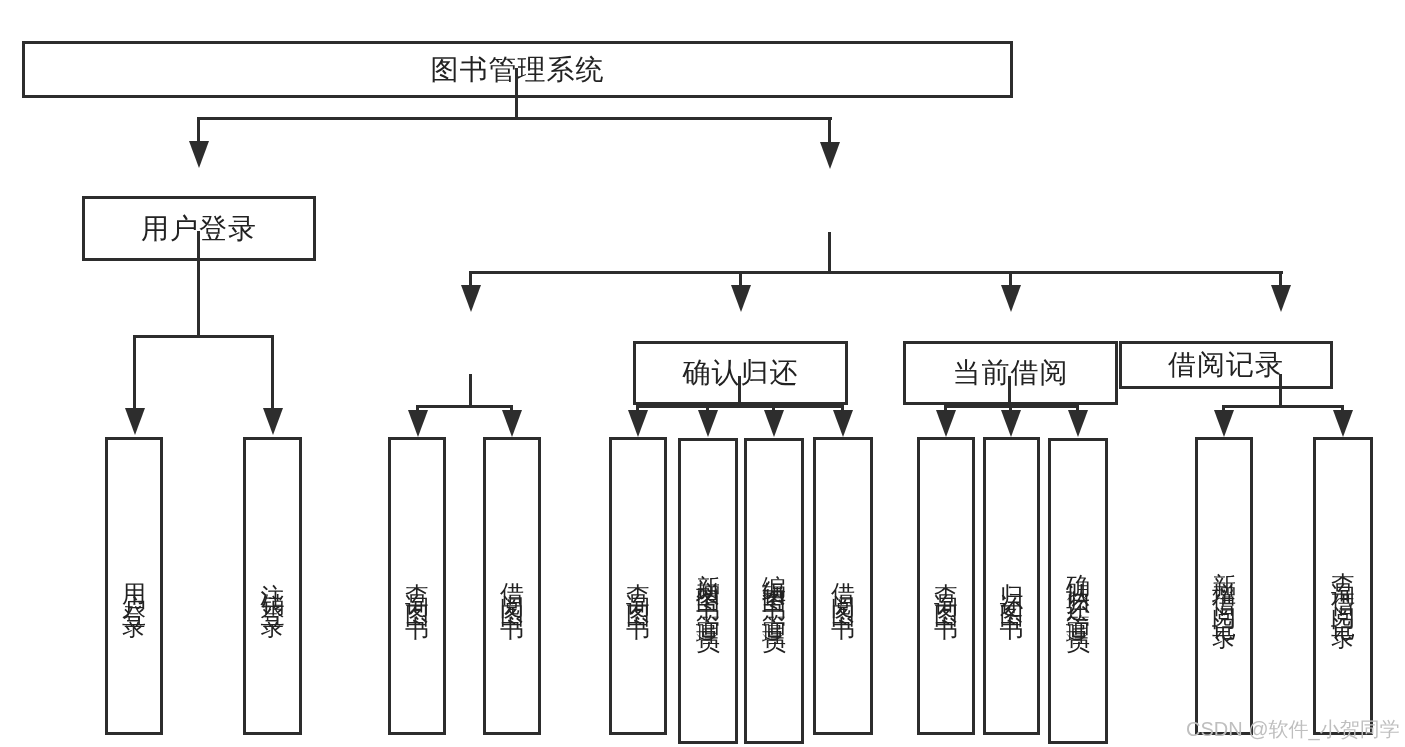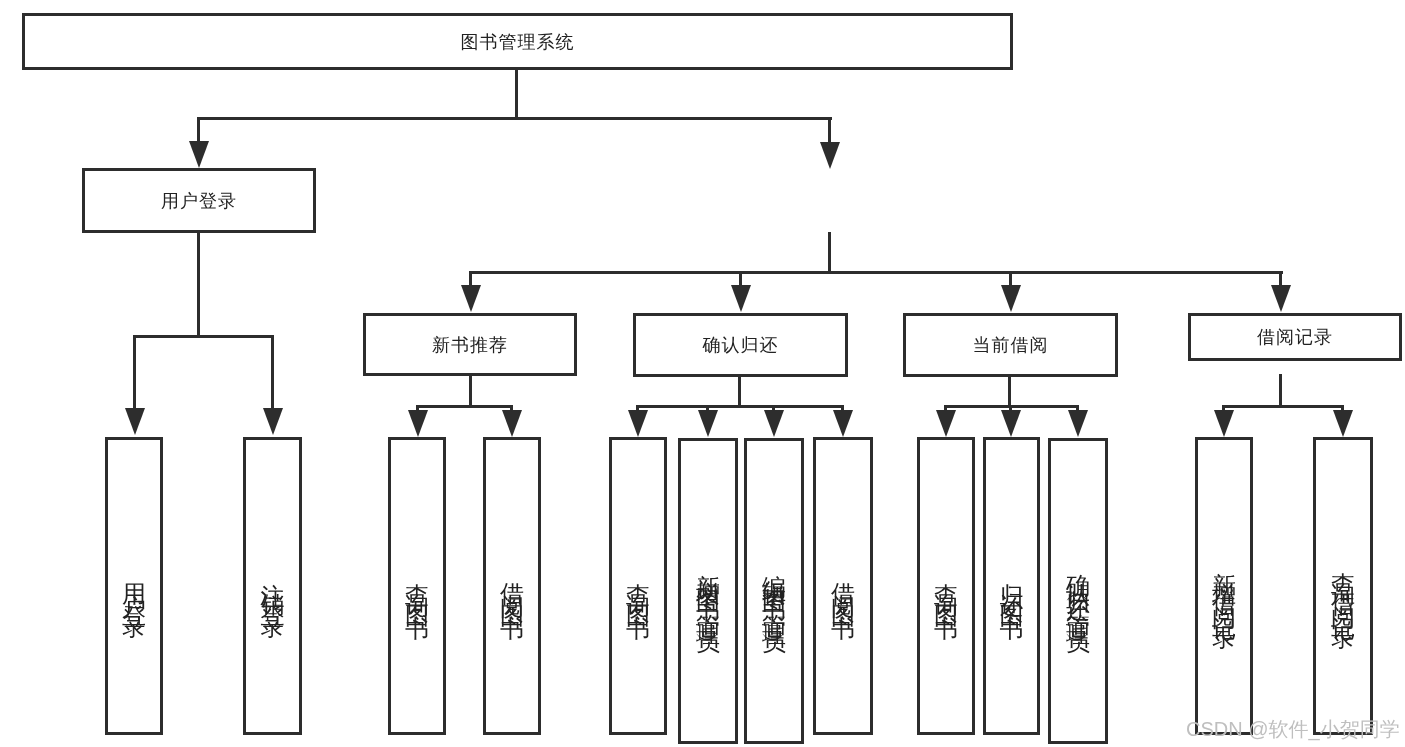--- a/index.html
+++ b/index.html
@@ -18,21 +18,21 @@
   .node {
     position: absolute;
     box-sizing: border-box;
     background: #ffffff;
     border: 3px solid #2d2d2d;
     display: flex;
     align-items: center;
     justify-content: center;
     color: #222222;
   }
-  .hnode { font-size: 18px; letter-spacing: 1px; white-space: nowrap; }
+  .hnode { font-size: 28px; letter-spacing: 1px; white-space: nowrap; margin-top: 28px; }
   .vnode {
     font-size: 24px;
   }
   .vnode .vtext {
     writing-mode: vertical-rl;
     text-orientation: mixed;
     letter-spacing: 11px;
     line-height: 1;
     white-space: nowrap;
   }
@@ -96,30 +96,27 @@
   <div class="arrow" style="left:133px; top:335px; height:73px;"></div>
   <div class="arrow" style="left:271px; top:335px; height:73px;"></div>
 
   <div class="vline" style="left:828px; top:232px; height:42px;"></div>
   <div class="hline" style="left:469px; top:271px; width:814px;"></div>
   <div class="arrow" style="left:469px; top:271px; height:14px;"></div>
   <div class="arrow" style="left:739px; top:271px; height:14px;"></div>
   <div class="arrow" style="left:1009px; top:271px; height:14px;"></div>
   <div class="arrow" style="left:1279px; top:271px; height:14px;"></div>
 
-  <div class="node hnode" style="left:363px; top:313px; width:214px; height:63px;">
-    <span>新书推荐</span>
-  </div>
   <div class="node hnode" style="left:633px; top:313px; width:215px; height:64px;">
     <span>确认归还</span>
   </div>
   <div class="node hnode" style="left:903px; top:313px; width:215px; height:64px;">
     <span>当前借阅</span>
   </div>
-  <div class="node hnode" style="left:1188px; top:313px; width:214px; height:48px;">
+  <div class="node hnode" style="left:1119px; top:313px; width:214px; height:48px;">
     <span>借阅记录</span>
   </div>
 
   <div class="vline" style="left:469px; top:374px; height:33px;"></div>
   <div class="hline" style="left:416px; top:405px; width:97px;"></div>
   <div class="arrow" style="left:416px; top:405px; height:5px;"></div>
   <div class="arrow" style="left:510px; top:405px; height:5px;"></div>
 
   <div class="vline" style="left:738px; top:376px; height:31px;"></div>
   <div class="hline" style="left:636px; top:405px; width:207px;"></div>

